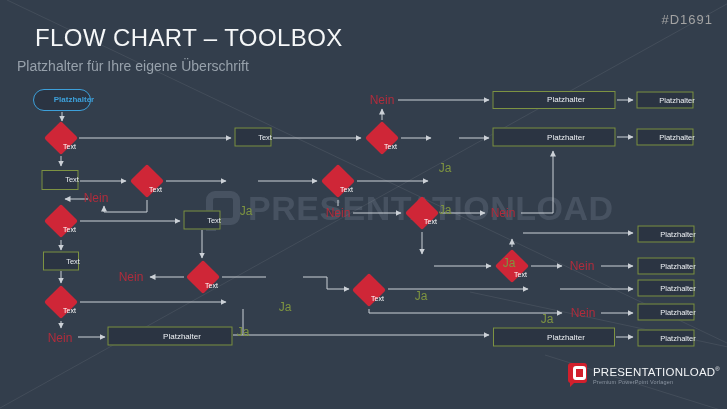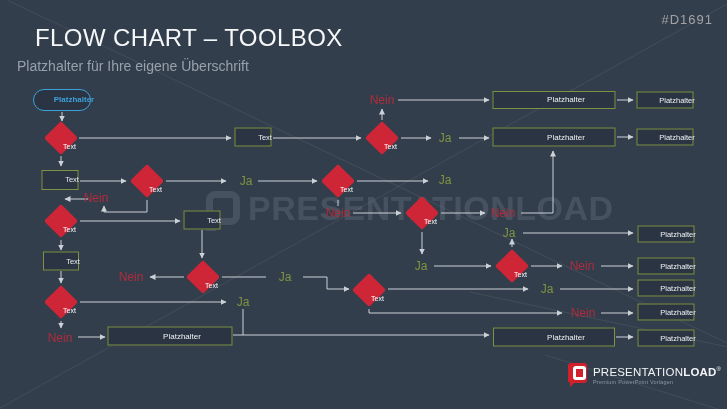--- a/index.html
+++ b/index.html
@@ -31,31 +31,31 @@
         color:#3da0da;font-size:8px;font-weight:700;}
   .node.process{border:1px solid #7d9242;background:#2b3442;color:#e9edf1;font-size:7.5px;}
   .node.placeholder{border:1px solid #7d9242;background:#2b3442;color:#eef1f4;font-size:8px;}
   .node.placeholder_small{border:1px solid #7d9242;background:#2b3442;color:#eef1f4;font-size:7.5px;}
   .node.decision{width:24px;height:24px;background:#cf2637;
         transform:translate(-50%,-50%) rotate(45deg);border-radius:2px;}
   .node.decision .node-label{position:absolute;inset:0;display:flex;align-items:center;
         justify-content:center;transform:rotate(-45deg);color:#fff;font-size:7px;}
   .edge-label{position:absolute;transform:translate(-50%,-50%);font-size:12px;
         white-space:nowrap;z-index:4;}
-  .edge-label.ja{color:#7e9440;}
+  .edge-label.ja{color:#7e9440;margin-top:30px;}
   .edge-label.nein{color:#b02c3c;}
   
   .logo{position:absolute;left:568px;top:363px;display:flex;gap:6px;align-items:flex-start;}
   .logo-p{position:relative;width:19px;height:20px;background:#d21f2c;border-radius:3px;flex:0 0 auto;}
   .logo-p .ring{position:absolute;left:5px;top:3px;width:7px;height:8px;border:3px solid #fff;
         border-radius:3px;}
   .logo-p::after{content:"";position:absolute;left:2px;bottom:-4px;width:0;height:0;
         border-left:5px solid #d21f2c;border-bottom:5px solid transparent;}
   .brand-line{color:#f2f4f6;font-size:11.5px;letter-spacing:.2px;line-height:12px;white-space:nowrap;}
-  .brand-bold{font-weight:700;}
+  .brand-bold{font-weight:400;}
   .brand-reg{font-size:6px;vertical-align:super;}
   .brand-tagline{font-size:5.5px;color:#8b95a2;margin-top:1px;letter-spacing:.2px;}
 </style>
 </head>
 <body>
 
 <div class="slide">
 
   <div class="title">FLOW CHART – TOOLBOX</div>
   <div class="subtitle">Platzhalter für Ihre eigene Überschrift</div>

